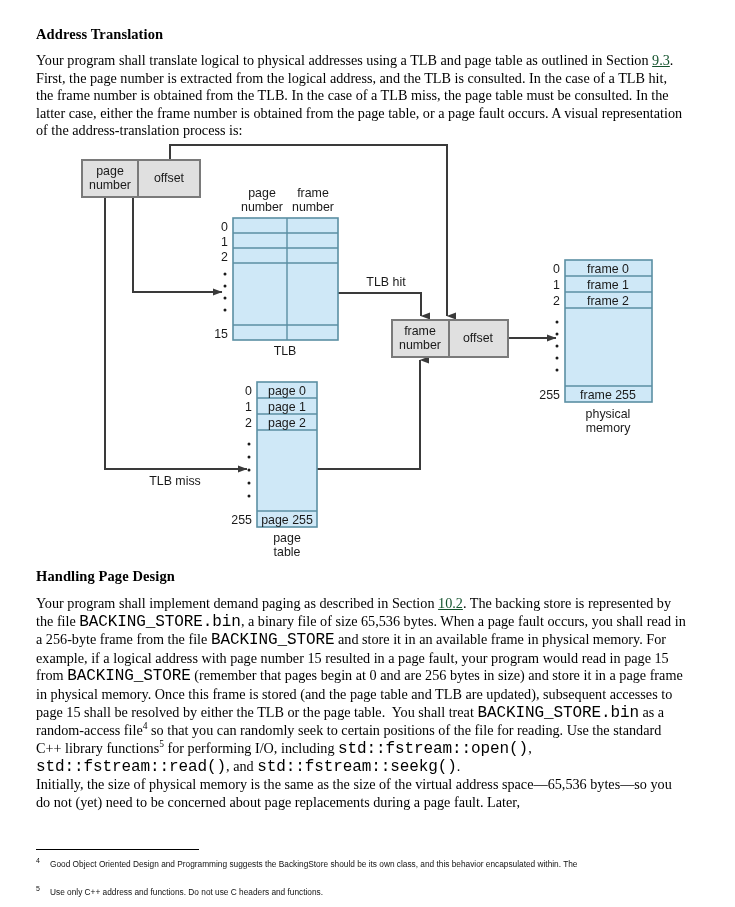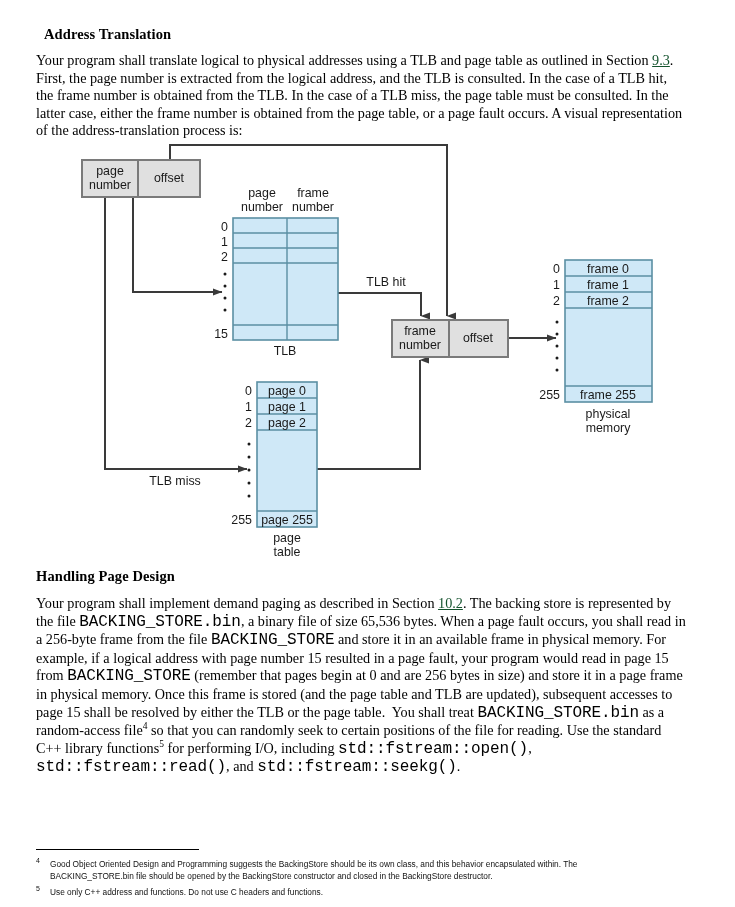--- a/index.html
+++ b/index.html
@@ -91,21 +91,21 @@
     font-family: "Liberation Sans", sans-serif;
     font-size: 12.4px;
     fill: #1a1a1a;
   }
 </style>
 </head>
 <body>
 
 <div class="page">
 
-  <div class="section-heading" style="left:44px; top:26px;">Address Translation</div>
+  <div class="section-heading" style="left:36px; top:26px;">Address Translation</div>
 
   <div class="body-para" style="left:36px; top:52px; width:648px;">Your program shall translate logical to physical addresses using a TLB and page table as outlined in Section <a class="lnk" href="#">9.3</a>. First, the page number is extracted from the logical address, and the TLB is consulted. In the case of a TLB hit, the frame number is obtained from the TLB. In the case of a TLB miss, the page table must be consulted. In the latter case, either the frame number is obtained from the page table, or a page fault occurs. A visual representation of the address-translation process is:</div>
 
   <div id="diagram">
     <svg width="735" height="425" viewBox="0 0 735 425" xmlns="http://www.w3.org/2000/svg">
       <defs>
         <marker id="arrowDown" markerWidth="9" markerHeight="9" refX="4.5" refY="7.4" orient="auto-start-reverse" markerUnits="userSpaceOnUse">
           <path d="M0.6,0.6 L4.5,7.6 L8.4,0.6 Z" fill="#3a3a3a" transform="rotate(180 4.5 4)"></path>
         </marker>
         <marker id="arrR" markerWidth="10" markerHeight="8" refX="9.2" refY="4" orient="auto" markerUnits="userSpaceOnUse">
@@ -233,25 +233,25 @@
 
       <text class="dg-text" x="386" y="146" text-anchor="middle">TLB hit</text>
       <text class="dg-text" x="175" y="345" text-anchor="middle">TLB miss</text>
     </svg>
   </div>
 
   <div class="section-heading" style="left:36px; top:568px;">Handling Page Design</div>
 
   <div class="body-para" style="left:36px; top:595px; width:650px;">Your program shall implement demand paging as described in Section <a class="lnk" href="#">10.2</a>. The backing store is represented by the file <span class="mono">BACKING_STORE.bin</span>, a binary file of size 65,536 bytes. When a page fault occurs, you shall read in a 256-byte frame from the file <span class="mono">BACKING_STORE</span> and store it in an available frame in physical memory. For example, if a logical address with page number 15 resulted in a page fault, your program would read in page 15 from <span class="mono">BACKING_STORE</span> (remember that pages begin at 0 and are 256 bytes in size) and store it in a page frame in physical memory. Once this frame is stored (and the page table and TLB are updated), subsequent accesses to page 15 shall be resolved by either the TLB or the page table.&nbsp; You shall treat <span class="mono">BACKING_STORE.bin</span> as a random-access file<sup class="fn">4</sup> so that you can randomly seek to certain positions of the file for reading. Use the standard C++ library functions<sup class="fn">5</sup> for performing I/O, including <span class="mono">std::fstream::open()</span>, <span class="mono">std::fstream::read()</span>, and <span class="mono">std::fstream::seekg()</span>.</div>
 
+  <div class="body-para" style="left:36px; top:776px; width:650px;">Initially, the size of physical memory is the same as the size of the virtual address space—65,536 bytes—so you do not (yet) need to be concerned about page replacements during a page fault. Later,</div>
 
   <div class="fn-rule"></div>
 
   <div class="fn-block" style="top:855px;">
     <span class="fn-num">4</span><span class="fn-text">Good Object Oriented Design and Programming suggests the BackingStore should be its own class, and this behavior encapsulated within.  The</span>
-    <span class="fn-ind">BACKING_STORE.bin file should be opened by the BackingStore constructor and closed in the BackingStore destructor.</span>
   </div>
 
   <div class="fn-block" style="top:883px;">
     <span class="fn-num">5</span><span class="fn-text">Use only C++ address and functions. Do not use C headers and functions.</span>
   </div>
 
 </div>
 
 </body></html>

